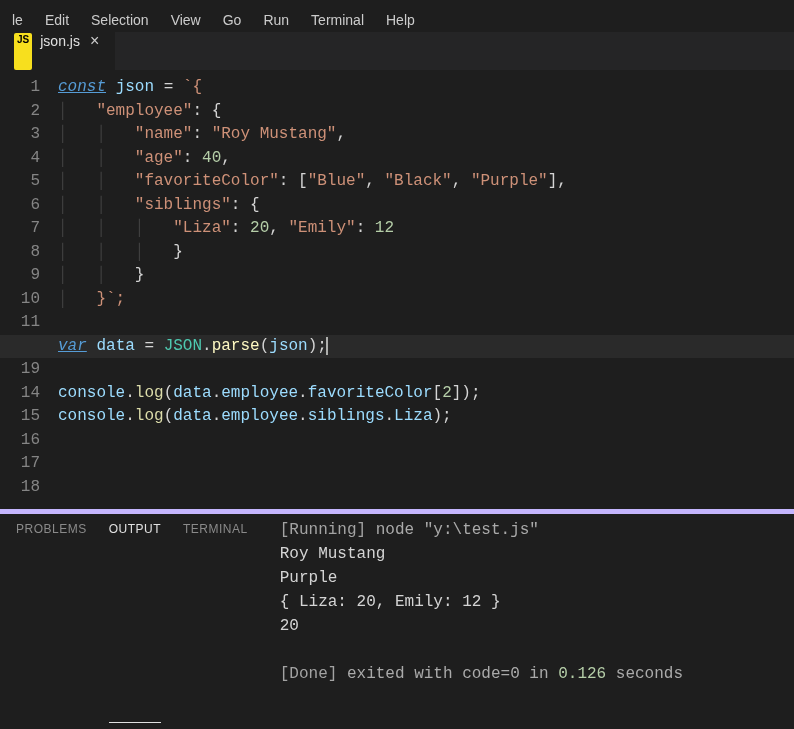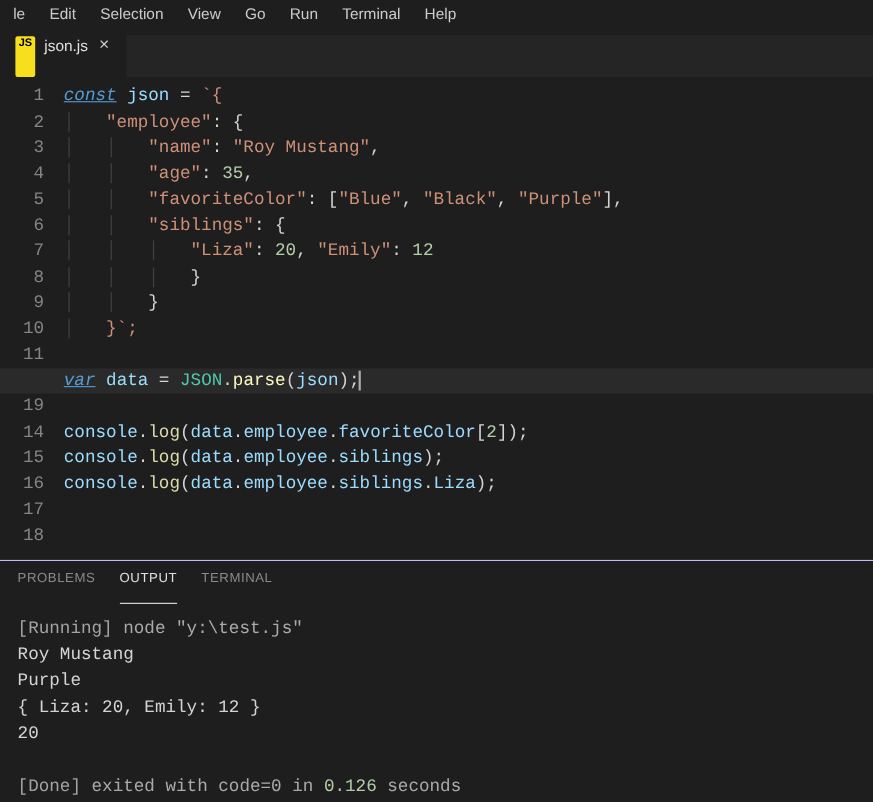--- a/index.html
+++ b/index.html
@@ -12,21 +12,21 @@
     font-size: 14px;
     overflow: hidden;
     display: flex;
     flex-direction: column;
   }
   .menubar {
     display: flex;
     gap: 2px;
     padding: 0 2px;
     height: 32px;
-    align-items: flex-start;
+    align-items: flex-end;
     background: #1e1e1e;
   }
   .menubar .menu-item {
     padding: 4px 10px;
     color: #cccccc;
     cursor: pointer;
   }
 
   .tabbar {
     display: flex;
@@ -103,24 +103,24 @@
     display: inline-block;
     width: 2px;
     height: 18px;
     background: #aeafad;
     vertical-align: text-bottom;
     margin-left: -1px;
   }
 
   .panel {
     background: #1e1e1e;
-    border-top: 1px solid #c4b5fd;
+    border-top: 5px solid #c4b5fd;
     height: 220px;
     display: flex;
-    flex-direction: column;
+    flex-direction: row;
   }
   .panel-tabs {
     display: flex;
     gap: 22px;
     padding: 8px 16px 6px 16px;
     font-size: 12px;
     letter-spacing: 0.5px;
   }
   .panel-tabs .ptab { color: #8a8a8a; cursor: pointer; }
   .panel-tabs .ptab.active { color: #e0e0e0; border-bottom: 1px solid #e0e0e0; padding-bottom: 16px; }
@@ -179,32 +179,31 @@
       <div>16</div>
       <div>17</div>
       <div>18</div>
   </div>
   <div class="code">
     <div class="current-line-bg" style="top: calc(23.5px * 11);"></div>
 
     <div class="line"><span><span class="tok-kw">const</span><span class="tok-pun"> </span><span class="tok-var">json</span><span class="tok-pun"> = </span><span class="tok-str">`{</span></span></div>
     <div class="line"><span><span class="indent-guide">│   </span><span class="tok-str">"employee"</span><span class="tok-pun">: {</span></span></div>
     <div class="line"><span><span class="indent-guide">│   │   </span><span class="tok-str">"name"</span><span class="tok-pun">: </span><span class="tok-str">"Roy Mustang"</span><span class="tok-pun">,</span></span></div>
-    <div class="line"><span><span class="indent-guide">│   │   </span><span class="tok-str">"age"</span><span class="tok-pun">: </span><span class="tok-num">35</span><span class="tok-pun">,</span></span></div>
+    <div class="line"><span><span class="indent-guide">│   │   </span><span class="tok-str">"age"</span><span class="tok-pun">: </span><span class="tok-num">40</span><span class="tok-pun">,</span></span></div>
     <div class="line"><span><span class="indent-guide">│   │   </span><span class="tok-str">"favoriteColor"</span><span class="tok-pun">: [</span><span class="tok-str">"Blue"</span><span class="tok-pun">, </span><span class="tok-str">"Black"</span><span class="tok-pun">, </span><span class="tok-str">"Purple"</span><span class="tok-pun">],</span></span></div>
     <div class="line"><span><span class="indent-guide">│   │   </span><span class="tok-str">"siblings"</span><span class="tok-pun">: {</span></span></div>
     <div class="line"><span><span class="indent-guide">│   │   │   </span><span class="tok-str">"Liza"</span><span class="tok-pun">: </span><span class="tok-num">20</span><span class="tok-pun">, </span><span class="tok-str">"Emily"</span><span class="tok-pun">: </span><span class="tok-num">12</span></span></div>
     <div class="line"><span><span class="indent-guide">│   │   │   </span><span class="tok-pun">}</span></span></div>
     <div class="line"><span><span class="indent-guide">│   │   </span><span class="tok-pun">}</span></span></div>
     <div class="line"><span><span class="indent-guide">│   </span><span class="tok-str">}`;</span></span></div>
     <div class="line"><span></span></div>
     <div class="line"><span><span class="tok-kw">var</span><span class="tok-pun"> </span><span class="tok-var">data</span><span class="tok-pun"> = </span><span class="tok-obj">JSON</span><span class="tok-pun">.</span><span class="tok-fni">parse</span><span class="tok-pun">(</span><span class="tok-var">json</span><span class="tok-pun">);</span><span class="cursor"></span></span></div>
     <div class="line"><span></span></div>
     <div class="line"><span><span class="tok-var">console</span><span class="tok-pun">.</span><span class="tok-fn">log</span><span class="tok-pun">(</span><span class="tok-var">data</span><span class="tok-pun">.</span><span class="tok-prop">employee</span><span class="tok-pun">.</span><span class="tok-prop">favoriteColor</span><span class="tok-pun">[</span><span class="tok-num">2</span><span class="tok-pun">]);</span></span></div>
-    <div class="line"><span><span class="tok-var">console</span><span class="tok-pun">.</span><span class="tok-fn">log</span><span class="tok-pun">(</span><span class="tok-var">data</span><span class="tok-pun">.</span><span class="tok-prop">employee</span><span class="tok-pun">.</span><span class="tok-prop">siblings</span><span class="tok-pun">);</span></span></div>
     <div class="line"><span><span class="tok-var">console</span><span class="tok-pun">.</span><span class="tok-fn">log</span><span class="tok-pun">(</span><span class="tok-var">data</span><span class="tok-pun">.</span><span class="tok-prop">employee</span><span class="tok-pun">.</span><span class="tok-prop">siblings</span><span class="tok-pun">.</span><span class="tok-prop">Liza</span><span class="tok-pun">);</span></span></div>
     <div class="line"><span></span></div>
   </div>
 </div>
 
 <div class="panel">
   <div class="panel-tabs">
     <div class="ptab">PROBLEMS</div>
     <div class="ptab active">OUTPUT</div>
     <div class="ptab">TERMINAL</div>

